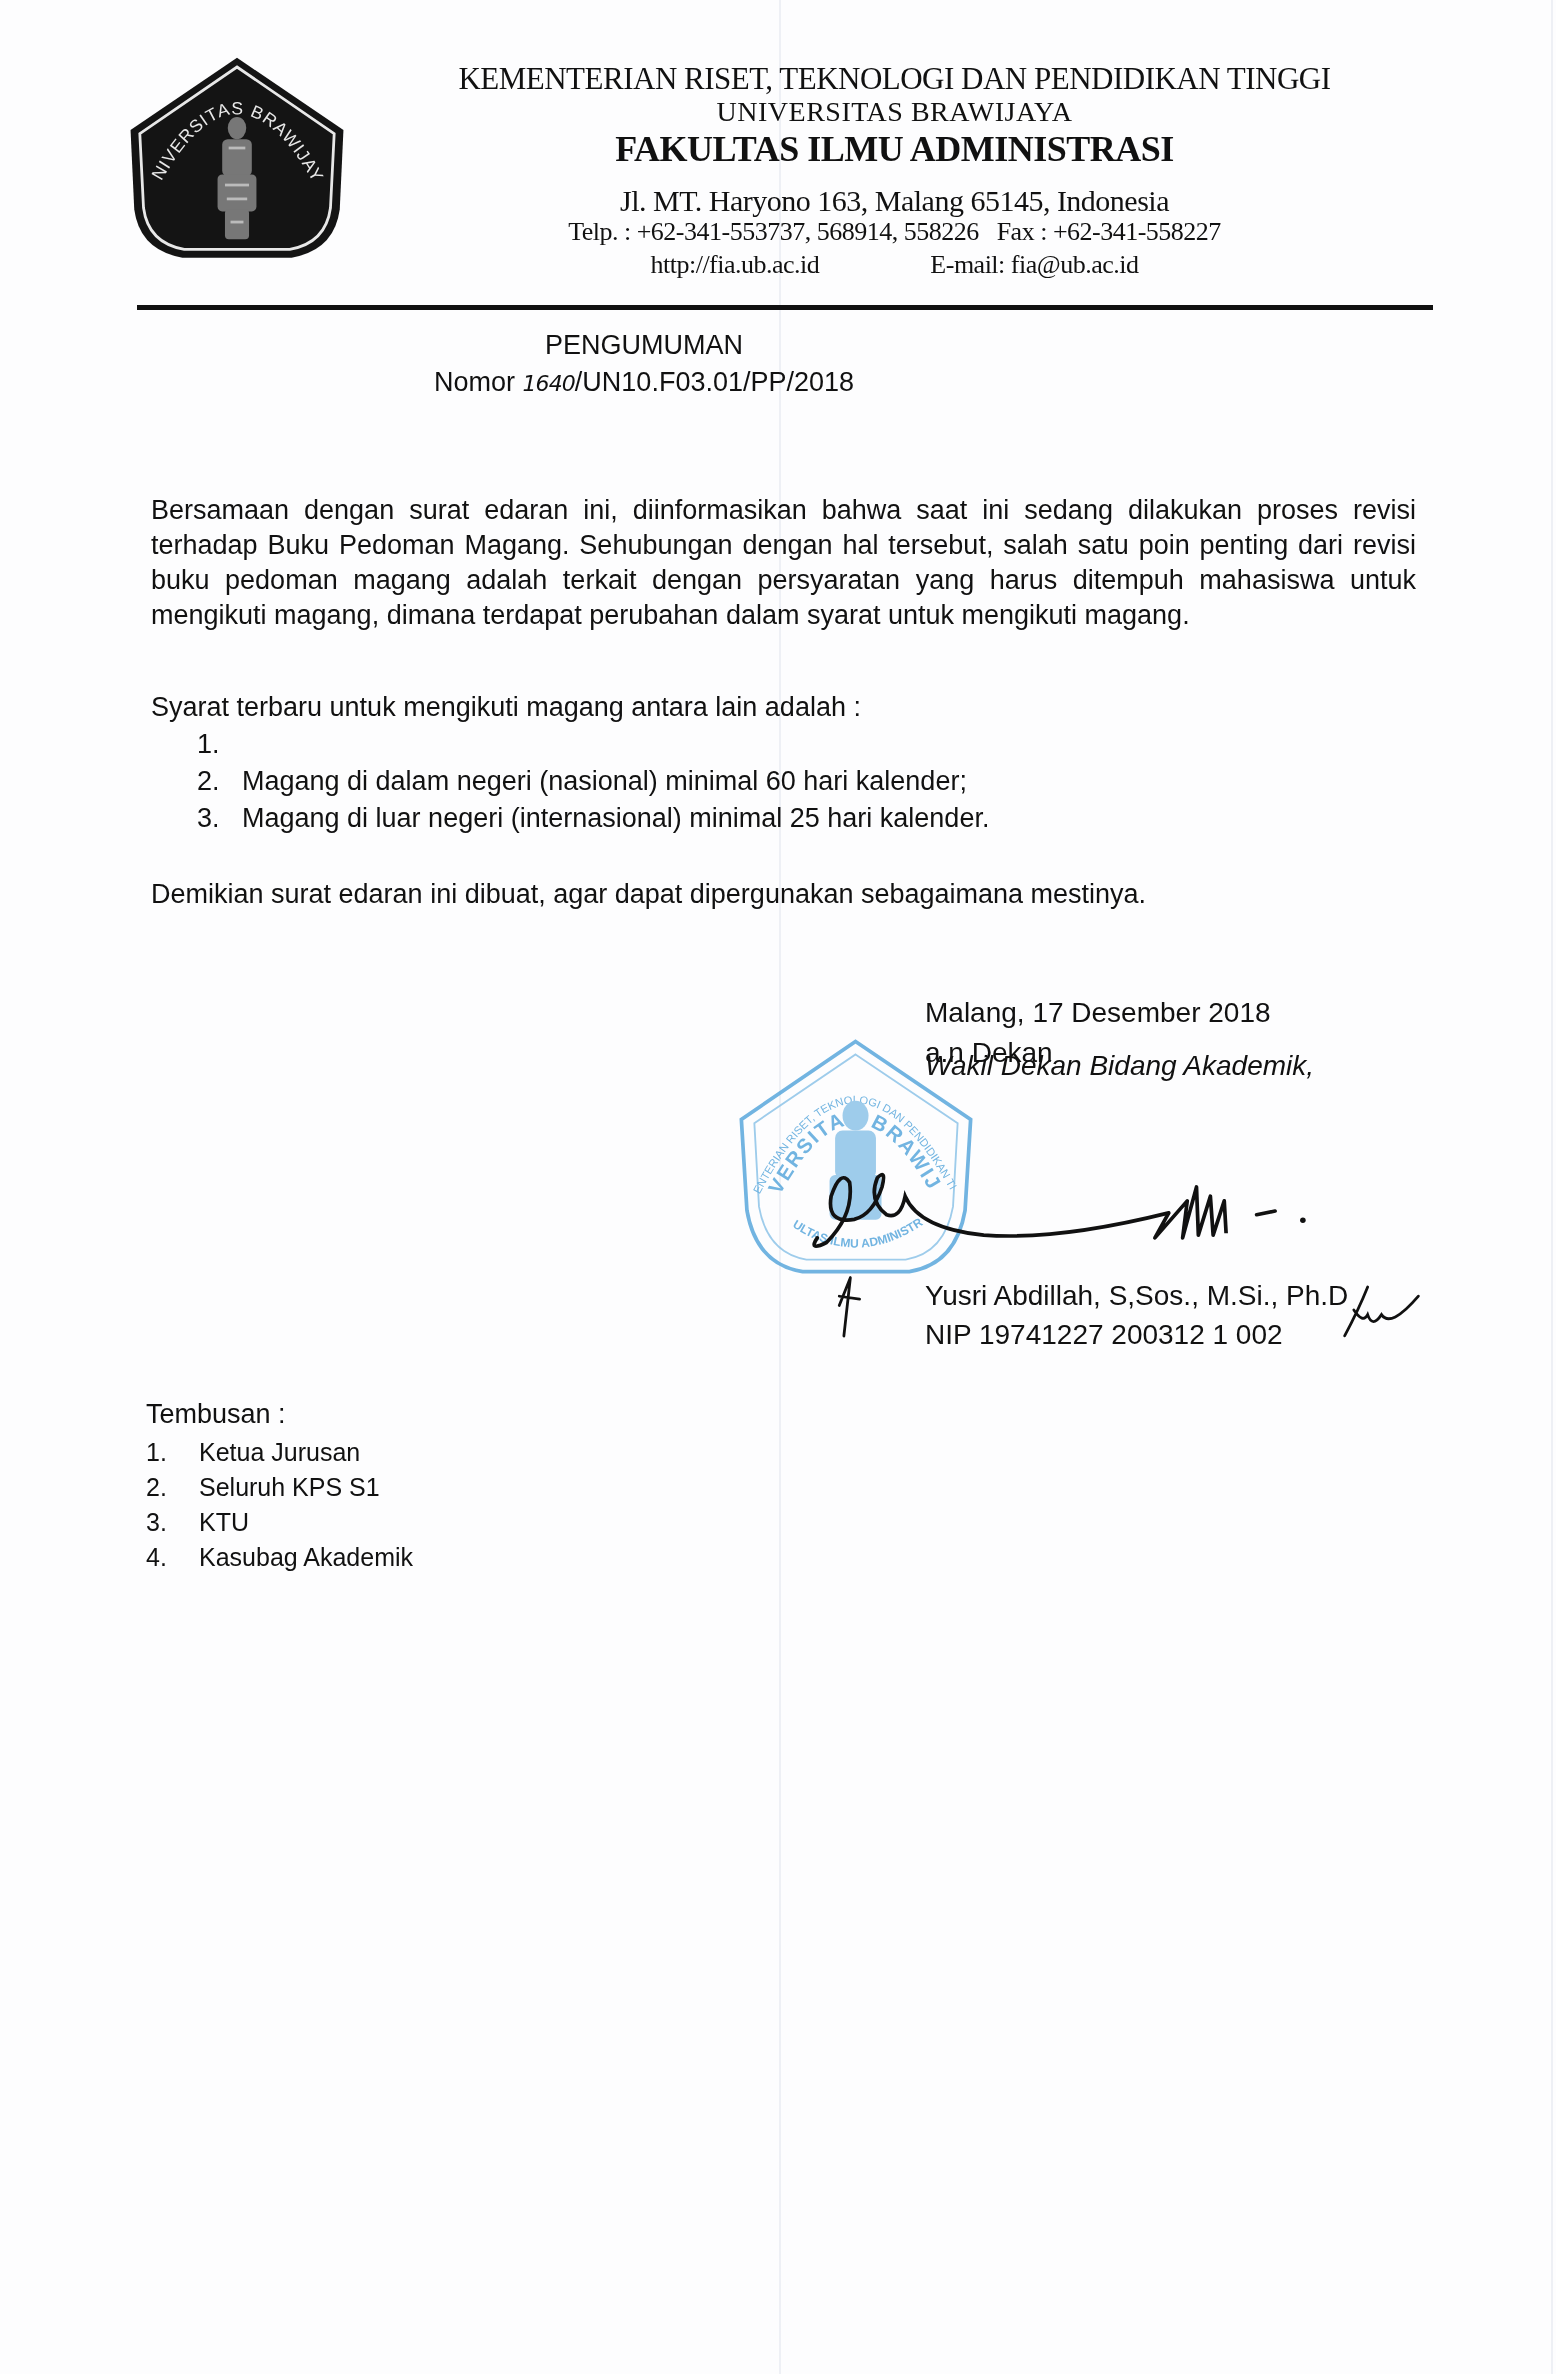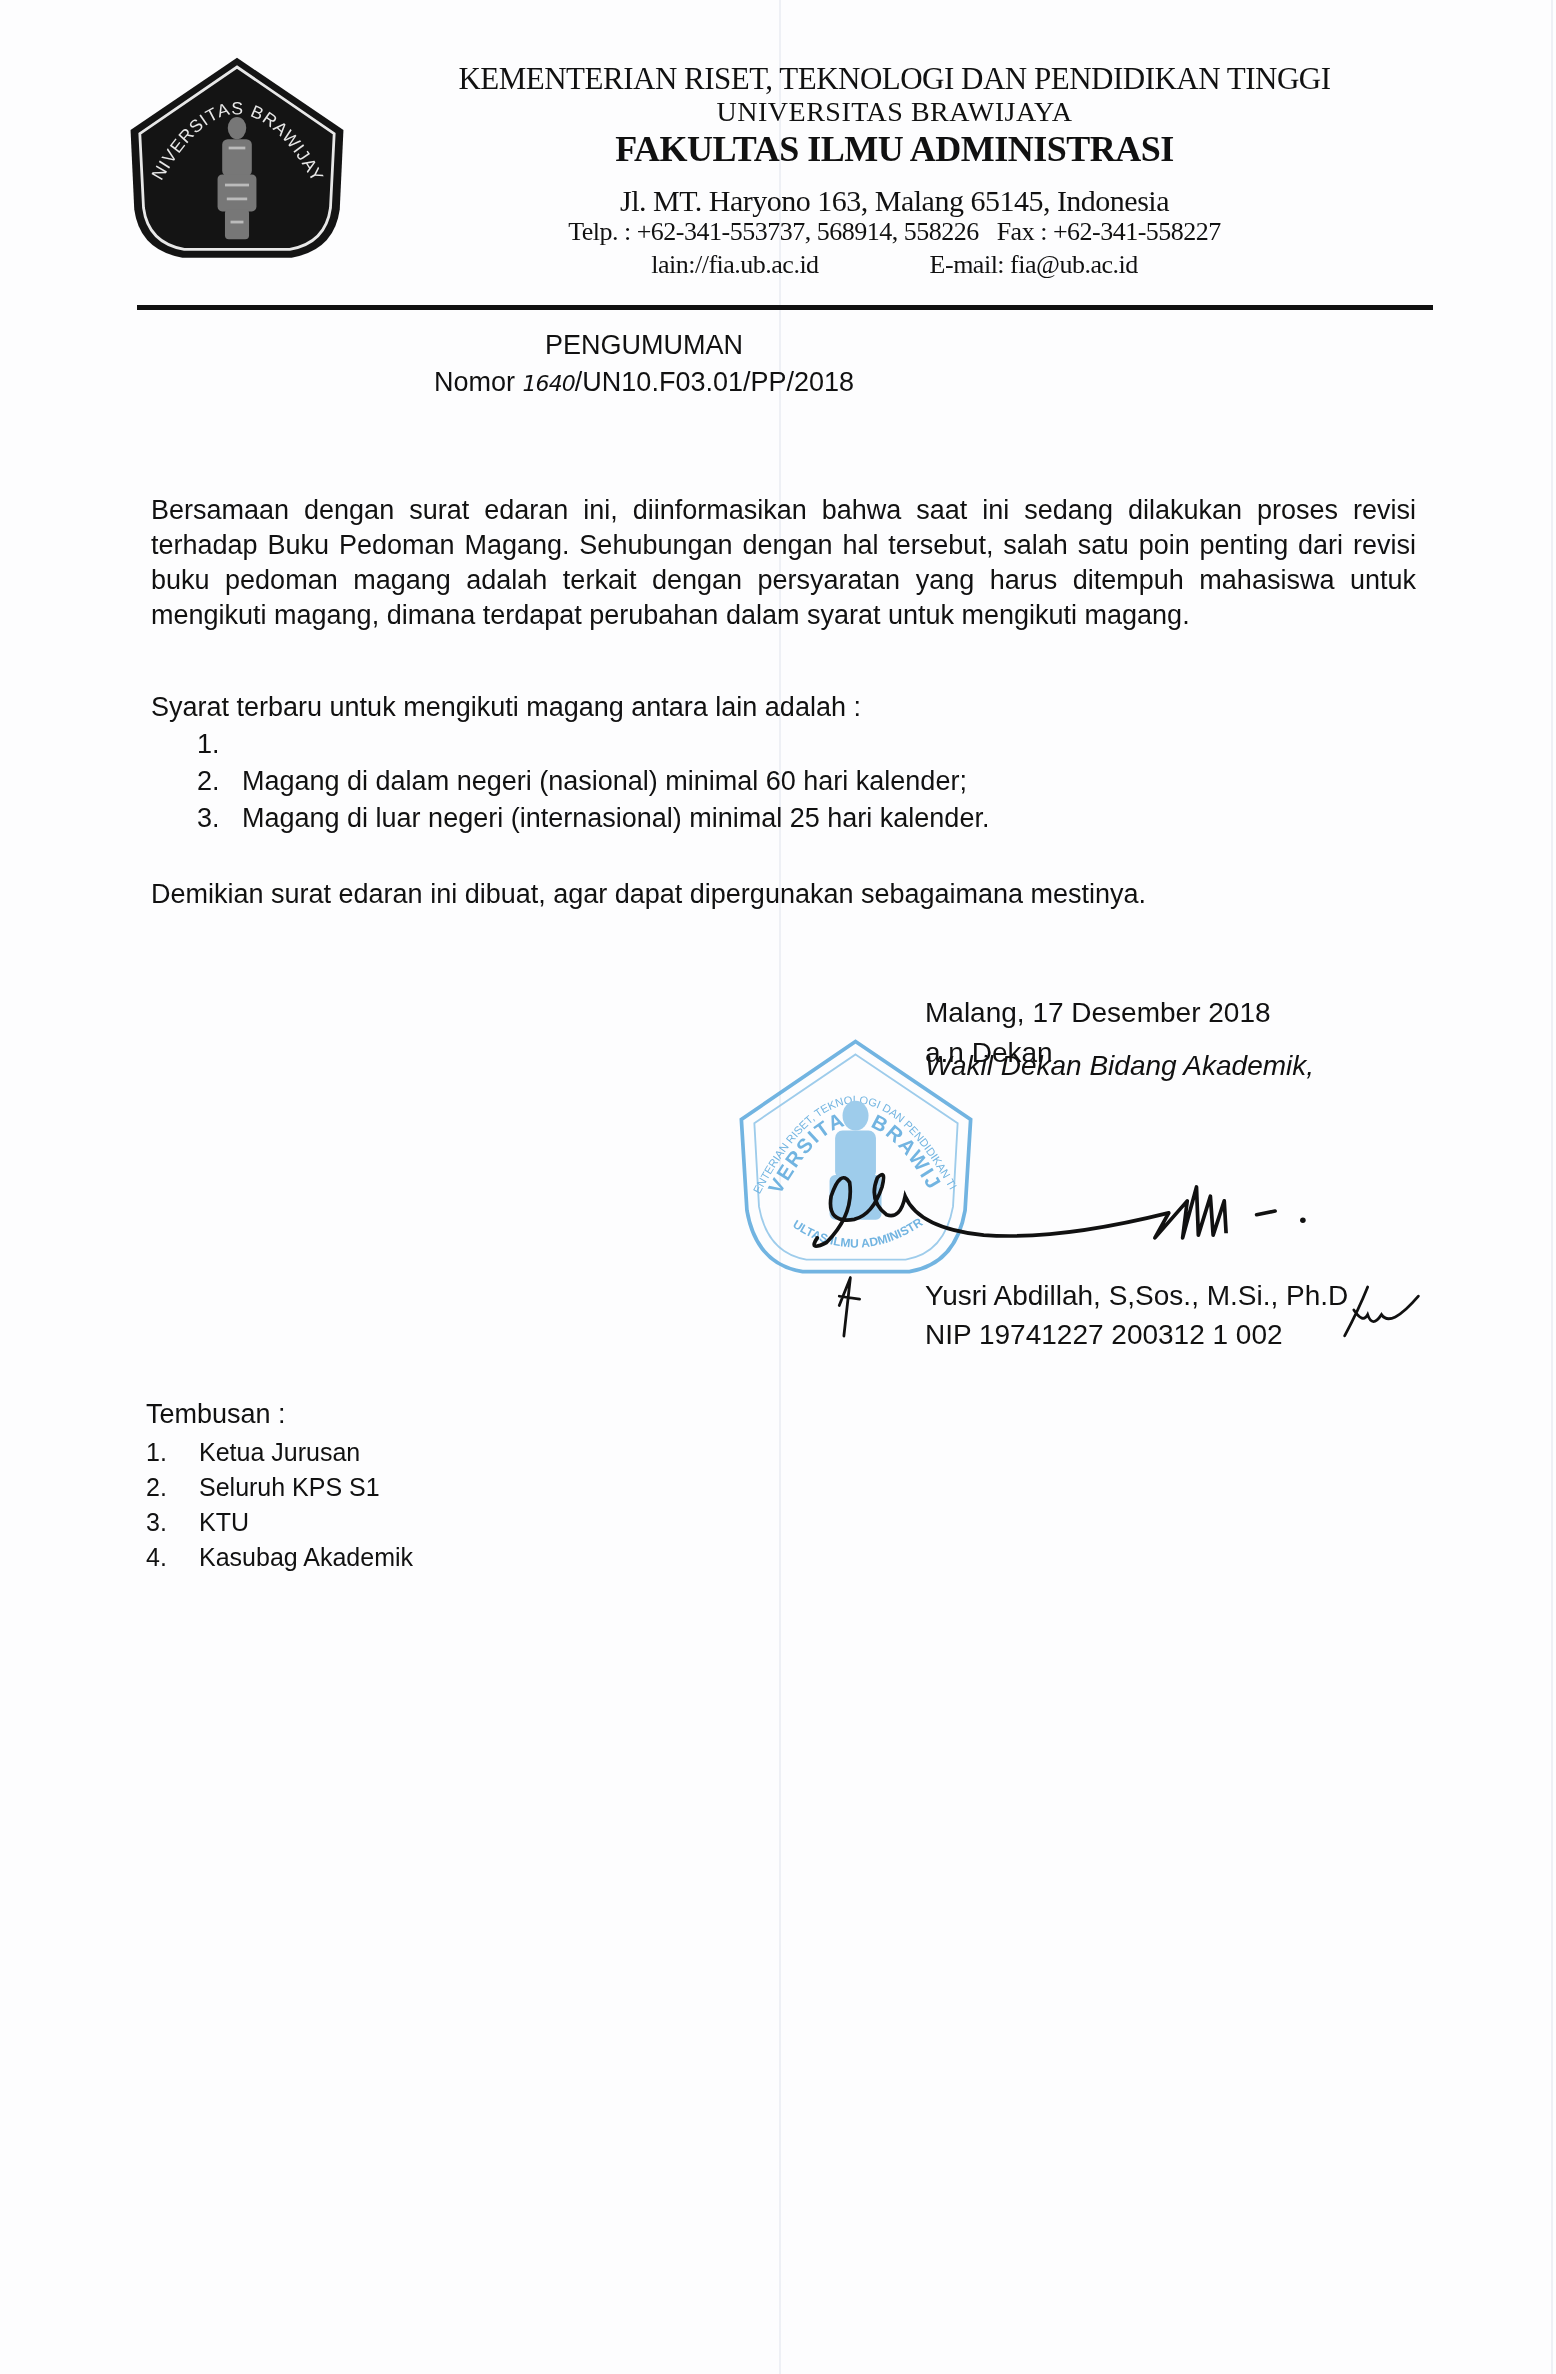--- a/index.html
+++ b/index.html
@@ -83,21 +83,21 @@
       <rect x="114" y="180" width="14" height="3"></rect>
     </g>
   </svg>
 
   <div class="hd hd1 serif">KEMENTERIAN RISET, TEKNOLOGI DAN PENDIDIKAN TINGGI</div>
   <div class="hd hd2 serif">UNIVERSITAS BRAWIJAYA</div>
   <div class="hd hd3 serif">FAKULTAS ILMU ADMINISTRASI</div>
   <div class="hd hd4 serif">Jl. MT. Haryono 163, Malang 65145, Indonesia</div>
   <div class="hd hd5 serif" style="white-space:pre;">Telp. : +62-341-553737, 568914, 558226   Fax : +62-341-558227</div>
   <div class="hd hd6 serif">
-    <span class="web">lain://fia.ub.ac.id</span><span>E-mail: fia@ub.ac.id</span>
+    <span class="web">http://fia.ub.ac.id</span><span>E-mail: fia@ub.ac.id</span>
   </div>
   <div class="divider"></div>
 </div>
 
 <div class="title t1 sans">PENGUMUMAN</div>
 <div class="title t2 sans">
   <span>Nomor </span><span class="hand">1640</span><span>/UN10.F03.01/PP/2018</span>
 </div>
 
 <div class="body para sans">Bersamaan dengan surat edaran ini, diinformasikan bahwa saat ini sedang dilakukan proses revisi terhadap Buku Pedoman Magang. Sehubungan dengan hal tersebut, salah satu poin penting dari revisi buku pedoman magang adalah terkait dengan persyaratan yang harus ditempuh mahasiswa untuk mengikuti magang, dimana terdapat perubahan dalam syarat untuk mengikuti magang.</div>

